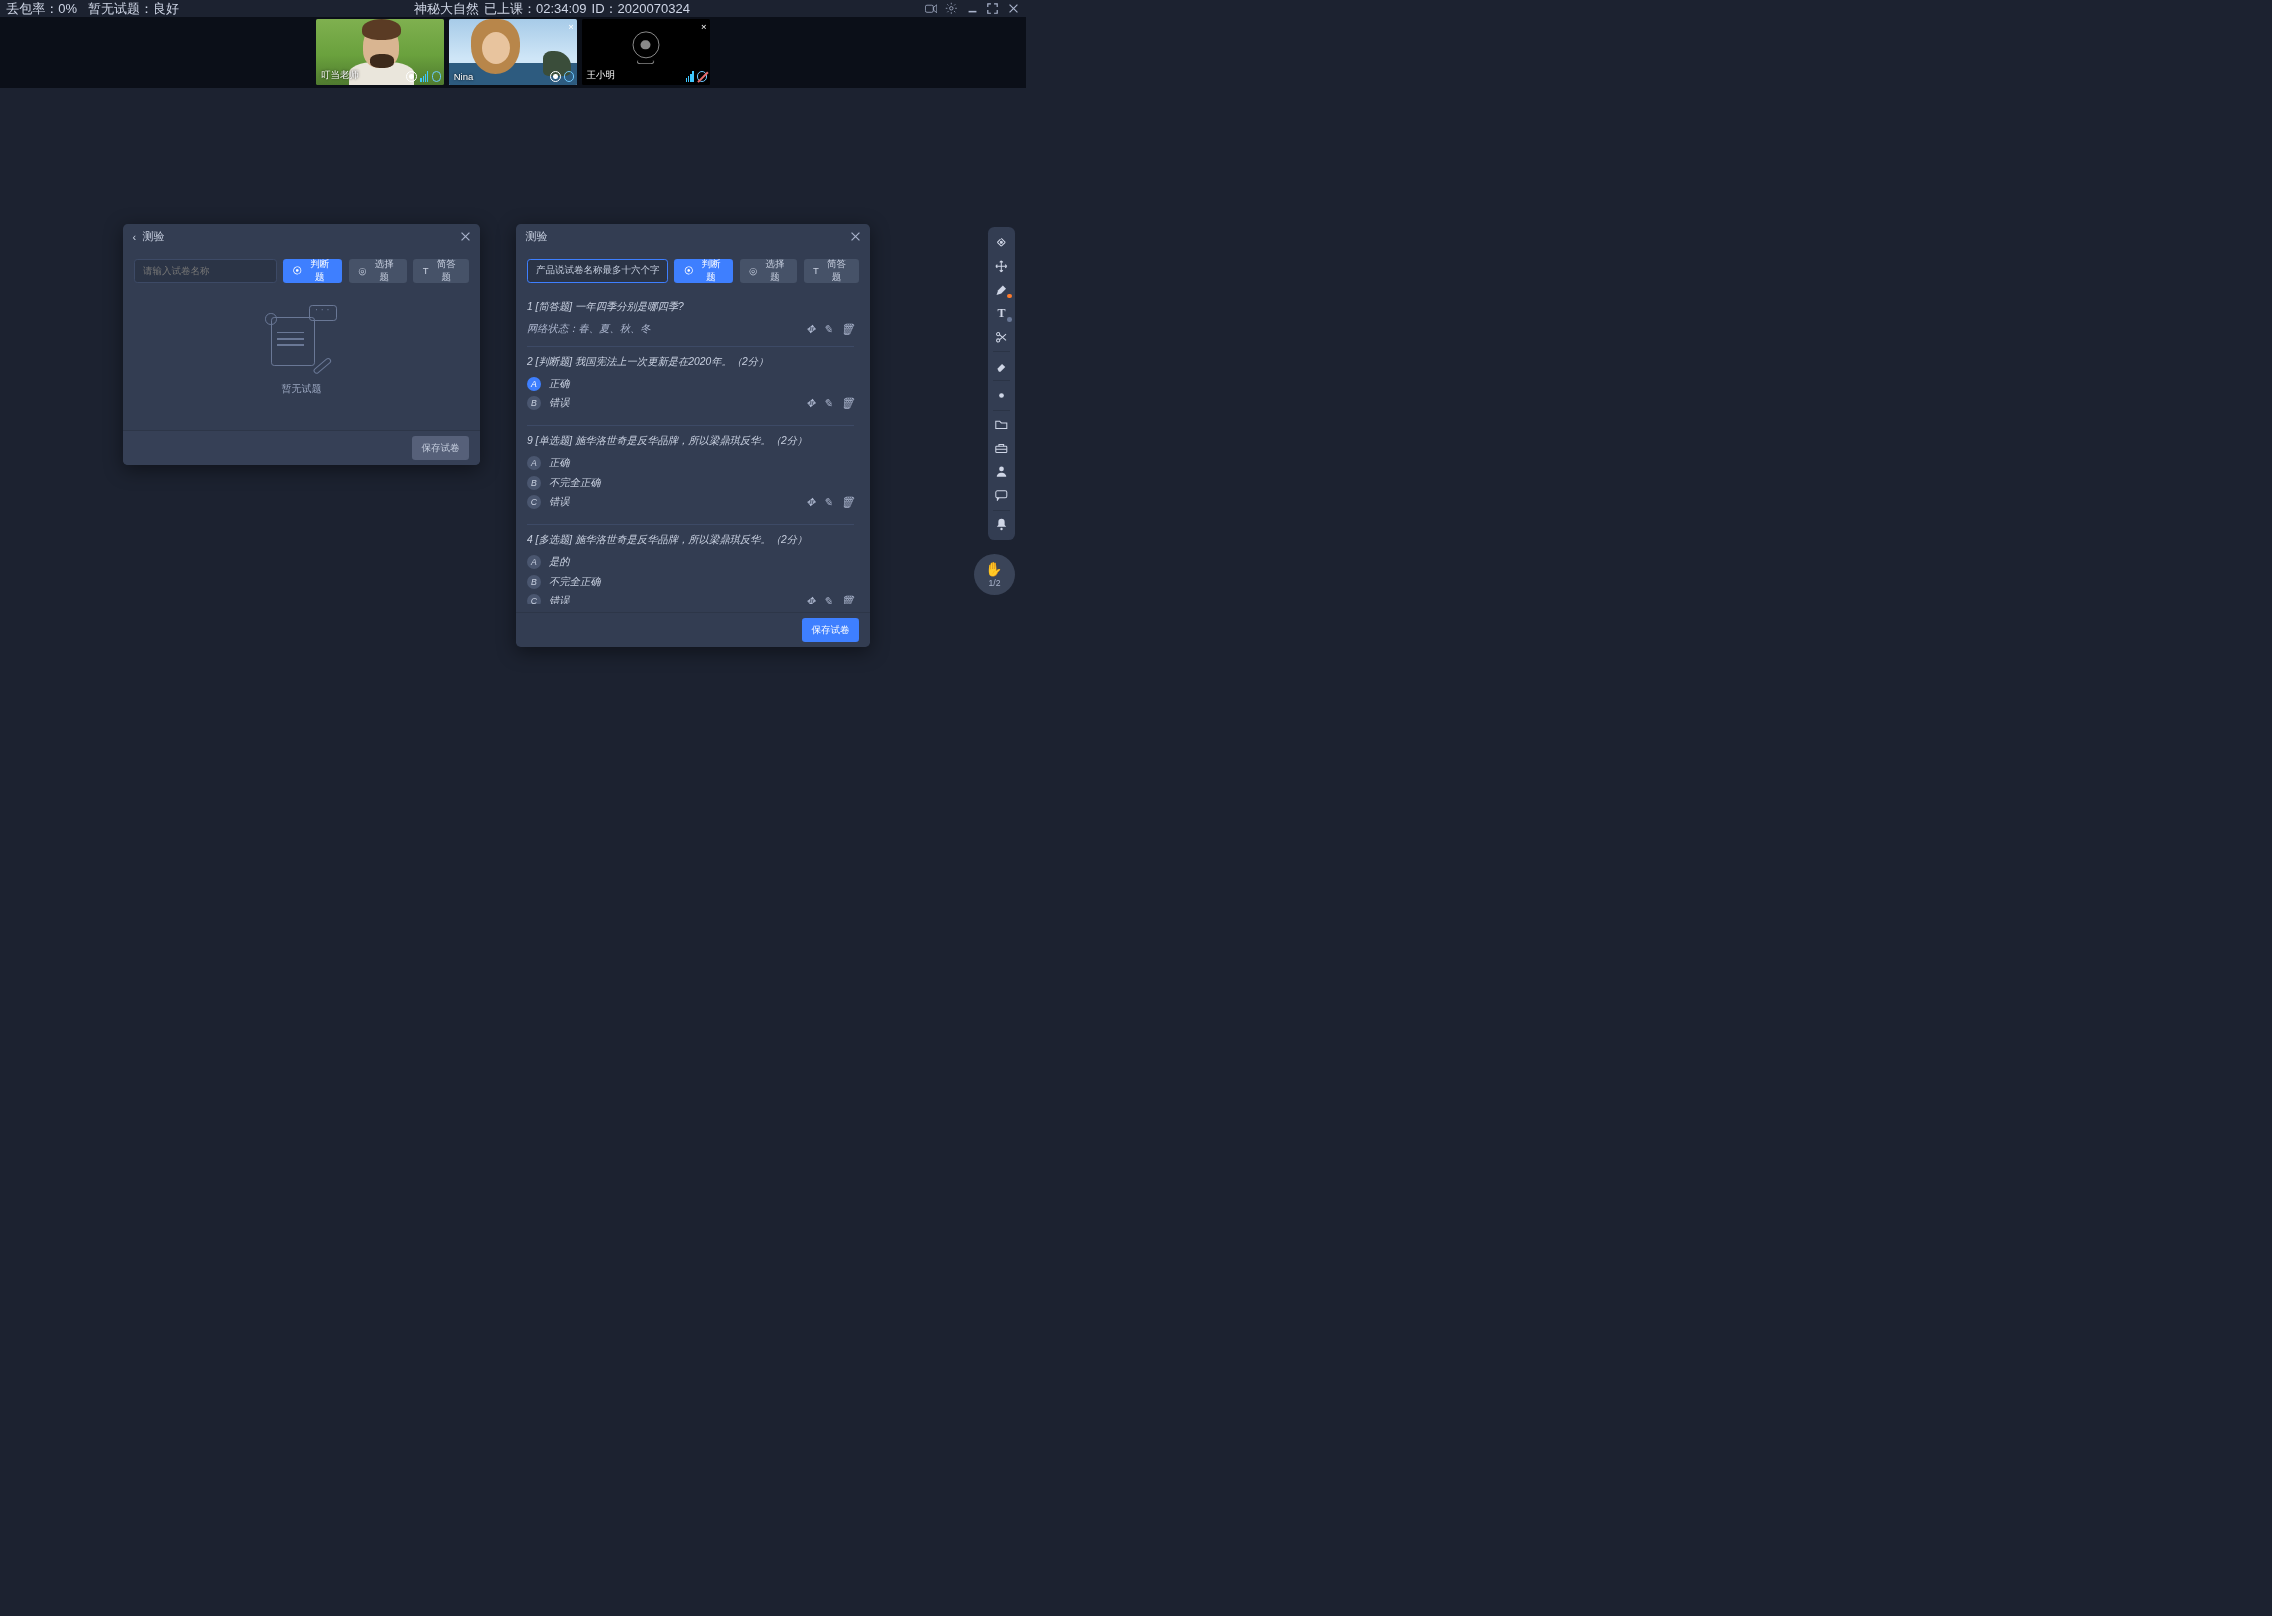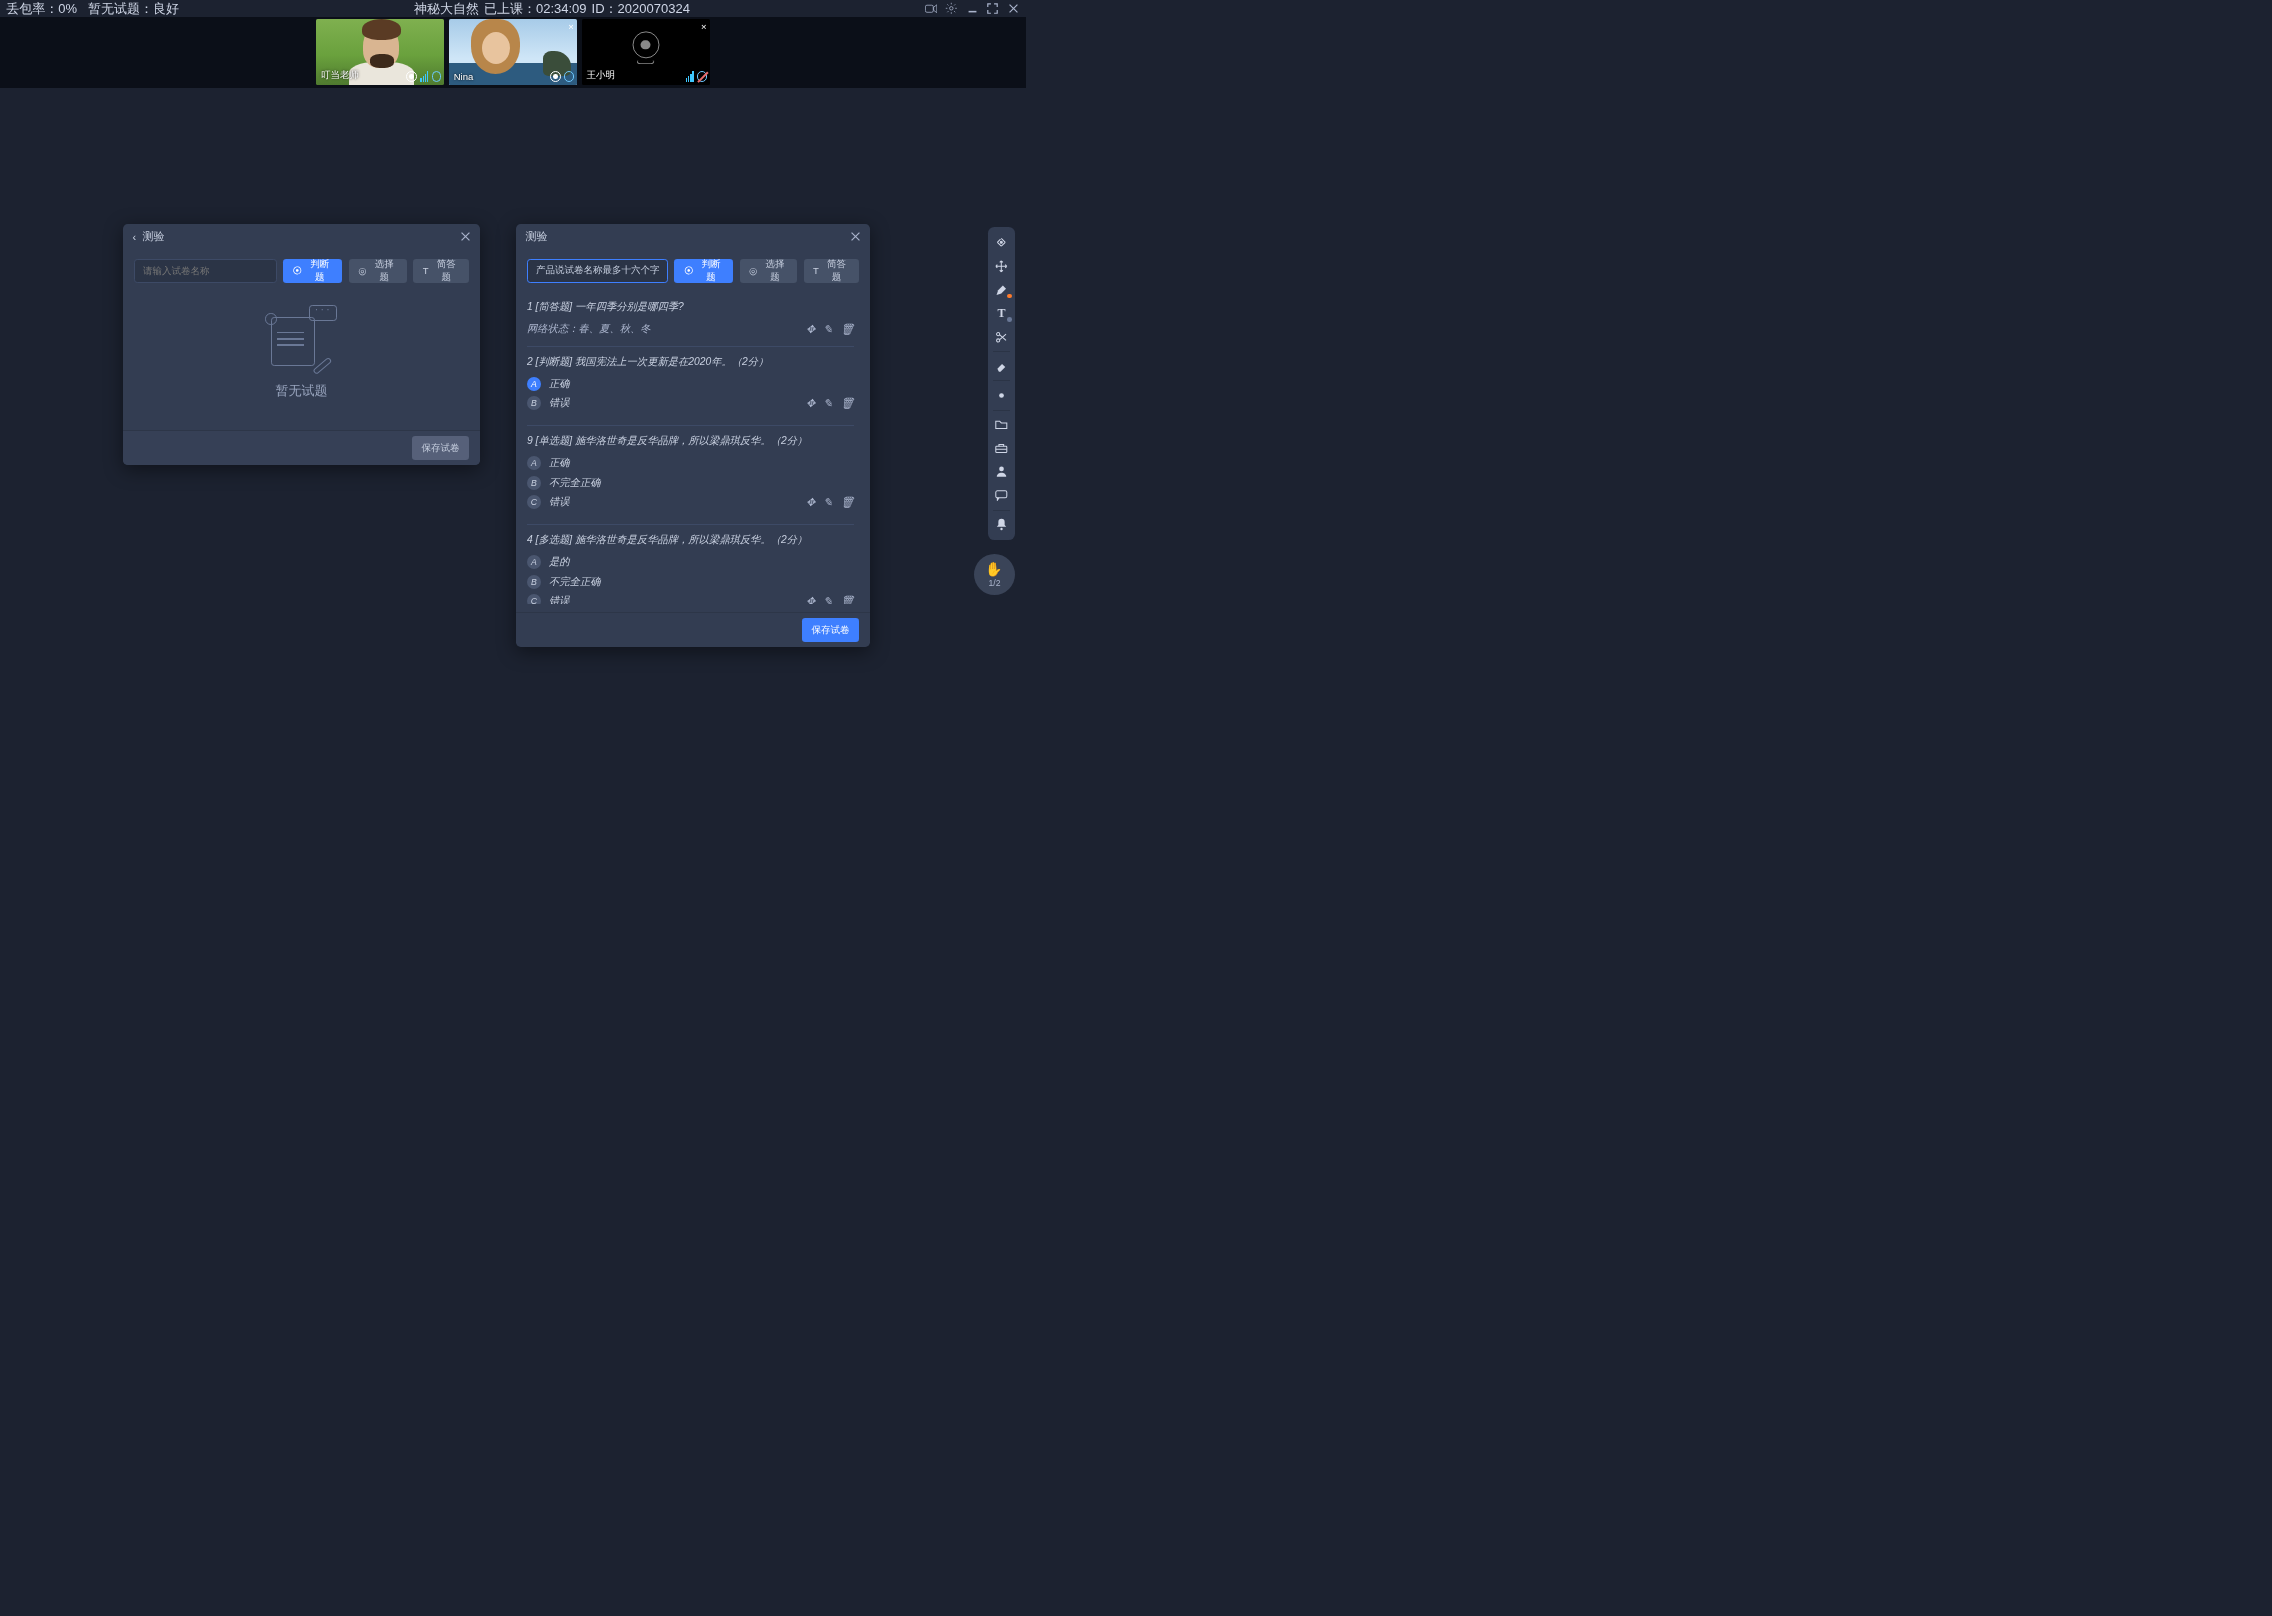--- a/index.html
+++ b/index.html
@@ -104,21 +104,21 @@
   
   .empty-wrap{display:flex;flex-direction:column;align-items:center;justify-content:center;padding:20.5px 0 8px;color:#9aa6bf;}
   .illus{position:relative;width:71px;height:71px;}
   .illus .scroll{position:absolute;left:4.7px;top:14px;width:44px;height:49px;border:1.6px solid #6a7896;border-radius:3.2px;}
   .illus .scroll::before{content:'';position:absolute;left:-6.3px;top:-4.7px;width:9.5px;height:9.5px;border:1.6px solid #6a7896;border-radius:50%;}
   .illus .lines{position:absolute;left:11px;top:24px;width:32px;}
   .illus .lines span{display:block;height:1.6px;background:#6a7896;margin:4.7px 0;width:27px;}
   .illus .pen{position:absolute;right:4.7px;bottom:4.7px;width:20.5px;height:6.3px;border:1.6px solid #6a7896;border-radius:3.2px;transform:rotate(-40deg);}
   .illus .bubble{position:absolute;right:0;top:1.6px;width:28px;height:16px;border:1.6px solid #6a7896;border-radius:3.2px;}
   .illus .bubble::after{content:'···';position:absolute;left:4.7px;top:-1.6px;color:#6a7896;letter-spacing:2.4px;}
-  .empty-txt{margin-top:8px;font-size:13px;}
+  .empty-txt{margin-top:8px;font-size:10px;}
 
   .footer{
     height:35px;border-top:0.8px solid #2d3648;padding:0 11px;display:flex;align-items:center;justify-content:flex-end;
   }
   .footer.darker{background:#364056;border-radius:0 0 4.7px 4.7px;}
 
   
   .qlist{overflow-y:auto;height:calc(100% - 32px);padding-top:9.5px;padding-right:4.7px;}
   .qlist::-webkit-scrollbar{width:4.7px}
   .qlist::-webkit-scrollbar-thumb{background:#4a566f;border-radius:2.4px}

